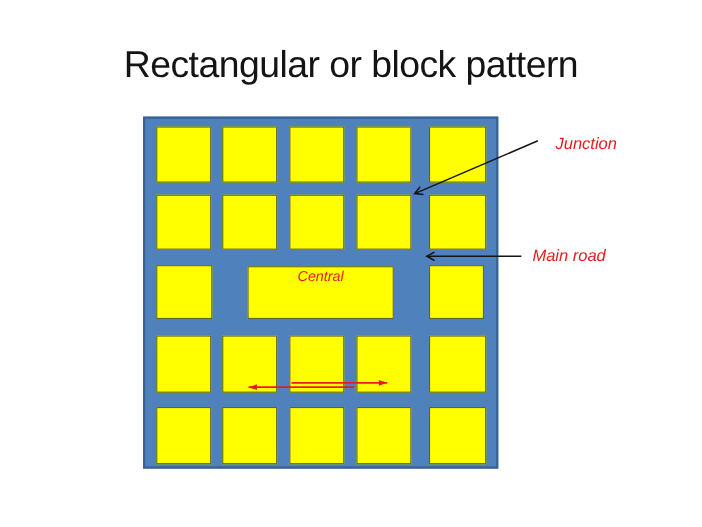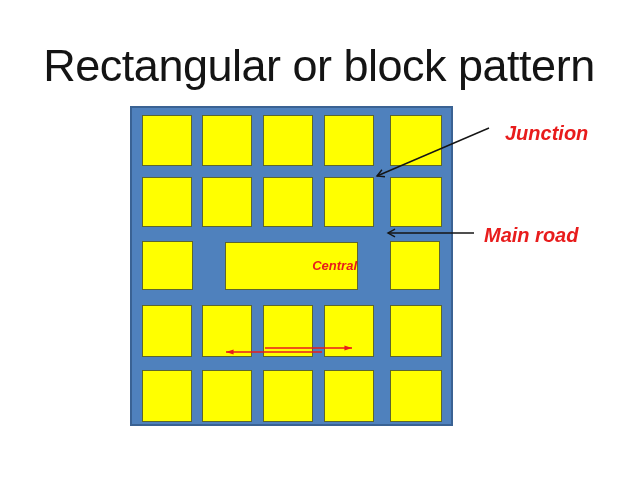--- a/index.html
+++ b/index.html
@@ -15,21 +15,21 @@
     background: var(--bg, #ffffff);
     overflow: hidden;
   }
   .title {
     position: absolute;
     top: 40px;
     left: 0;
     width: 100%;
     margin: 0;
     text-align: center;
-    font-size: 45px;
+    font-size: 34px;
     font-weight: 400;
     letter-spacing: -0.5px;
     color: #141414;
   }
   .grid {
     position: absolute;
     background: var(--road-blue);
     border: 2px solid var(--road-border);
     box-sizing: border-box;
   }
@@ -38,44 +38,44 @@
     background: var(--block-yellow);
     border: 1px solid var(--block-border);
     box-sizing: border-box;
   }
   .cba {
     position: absolute;
     background: var(--block-yellow);
     border: 1px solid var(--block-border);
     box-sizing: border-box;
     display: flex;
-    flex-direction: column;
-    align-items: flex-end;
+    flex-direction: row;
+    align-items: flex-start;
     justify-content: center;
     text-align: center;
     color: var(--red);
     font-size: 13px;
     font-style: italic;
-    font-weight: 700;
+    font-weight: 400;
     line-height: 1.3;
   }
   .overlay {
     position: absolute;
     left: 0;
     top: 0;
     width: 638px;
     height: 479px;
     pointer-events: none;
   }
   .callout {
     position: absolute;
     color: var(--red);
-    font-size: 20px;
+    font-size: 15px;
     font-style: italic;
-    font-weight: 700;
+    font-weight: 400;
     white-space: nowrap;
   }
   .callout.junction { left: 505px; top: 122px; }
   .callout.mainroad { left: 484px; top: 224px; text-align: center; }
 </style>
 </head>
 <body>
 
 <div class="page">
   <h1 class="title">Rectangular or block pattern</h1>

